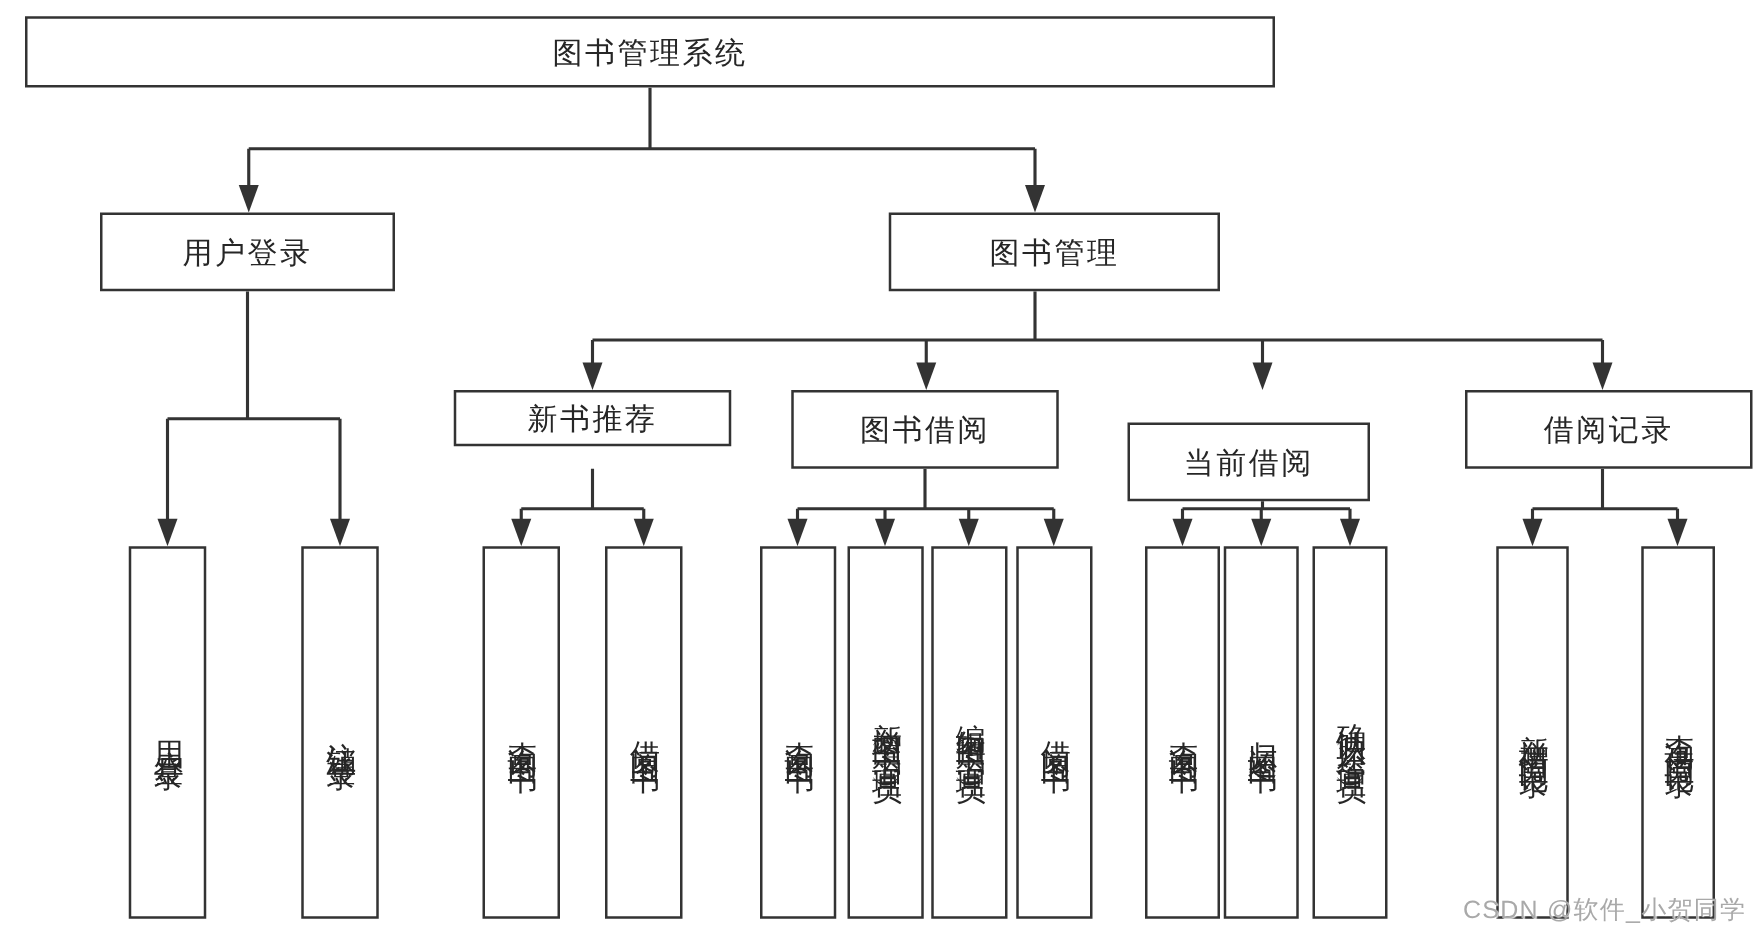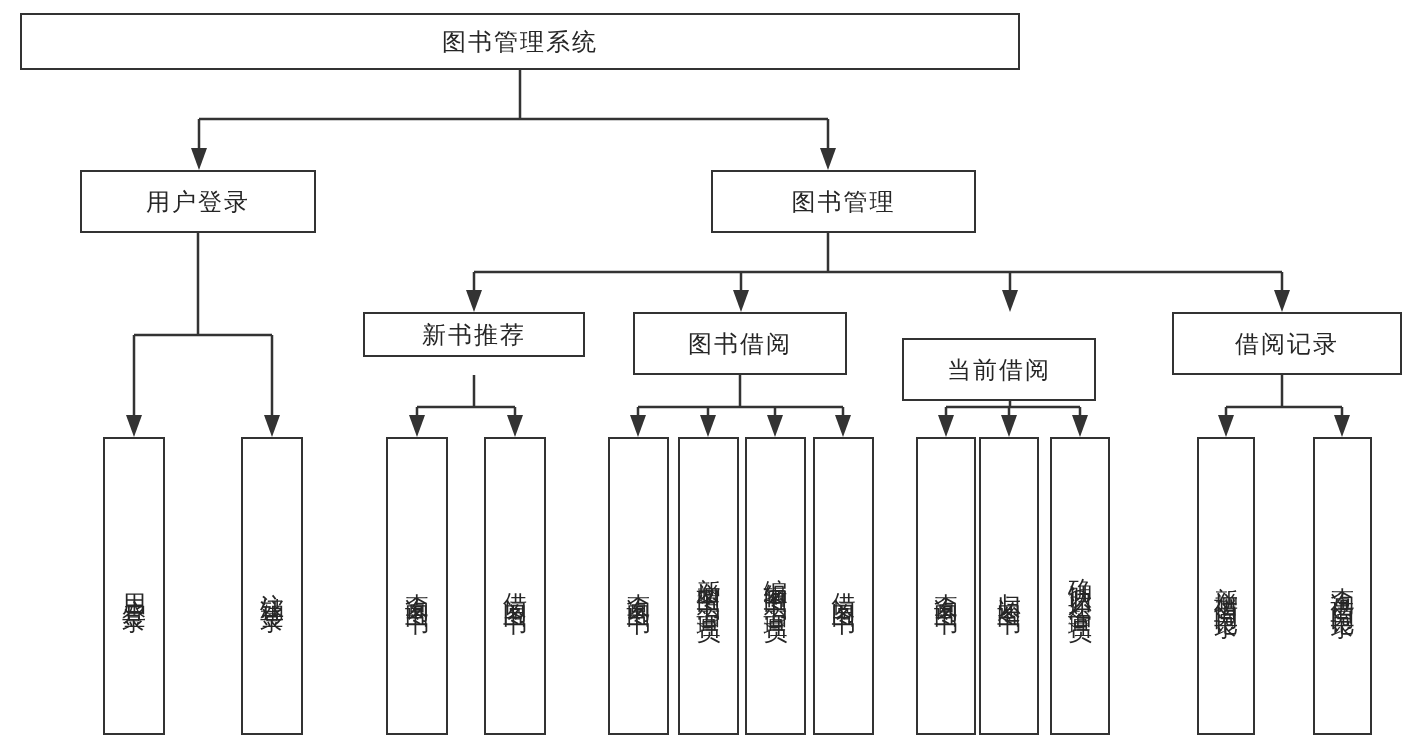--- a/index.html
+++ b/index.html
@@ -110,14 +110,15 @@
   <div class="node leaf" style="left:745px;top:437px;width:61px;height:298px;">编辑图书（管理员）</div>
   <div class="node leaf" style="left:813px;top:437px;width:61px;height:298px;">借阅图书</div>
 
   <div class="node leaf" style="left:916px;top:437px;width:60px;height:298px;">查询图书</div>
   <div class="node leaf" style="left:979px;top:437px;width:60px;height:298px;">归还图书</div>
   <div class="node leaf" style="left:1050px;top:437px;width:60px;height:298px;">确认归还（管理员）</div>
 
   <div class="node leaf" style="left:1197px;top:437px;width:58px;height:298px;">新增借阅记录</div>
   <div class="node leaf" style="left:1313px;top:437px;width:59px;height:298px;">查询借阅记录</div>
 
+  <div class="watermark">CSDN @软件_小贺同学</div>
 
 </div>
 
 </body></html>

